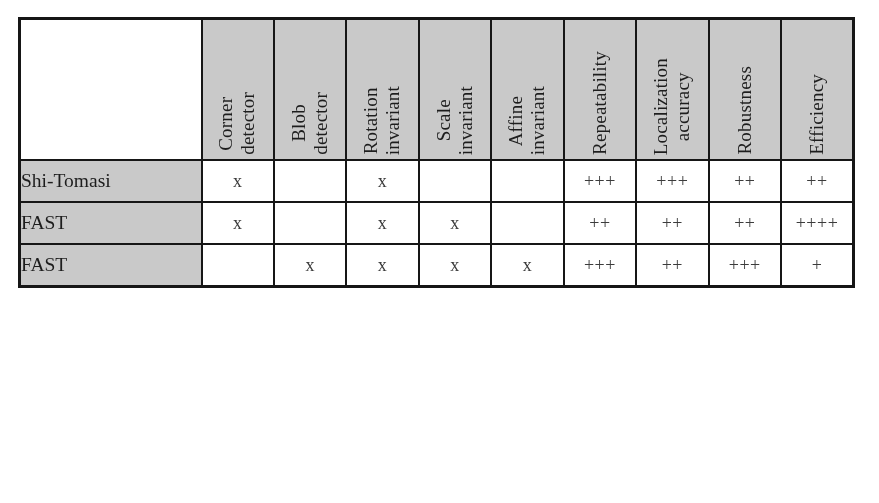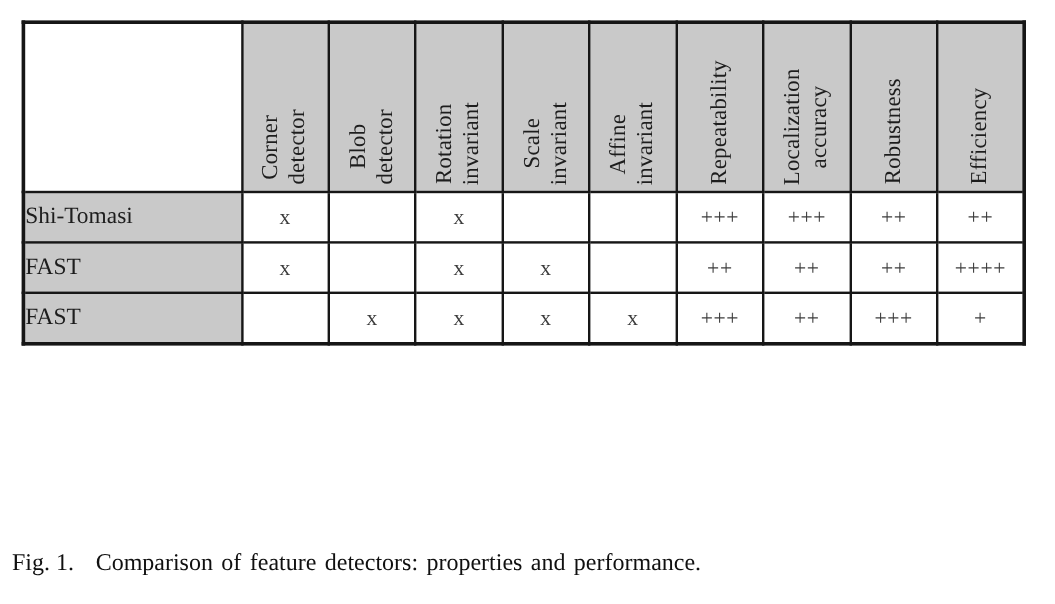--- a/index.html
+++ b/index.html
@@ -156,17 +156,14 @@
         <td class="dcell">+++</td>
         <td class="dcell">++</td>
         <td class="dcell">+++</td>
         <td class="dcell">+</td>
       </tr>
 
 
     </tbody>
   </table>
 
-  <div class="caption">
-    <span class="fig-label">Fig. 1.</span><span class="fig-text">Comparison of feature detectors: properties and performance.</span>
-  </div>
 
 </div>
 
 </body></html>

